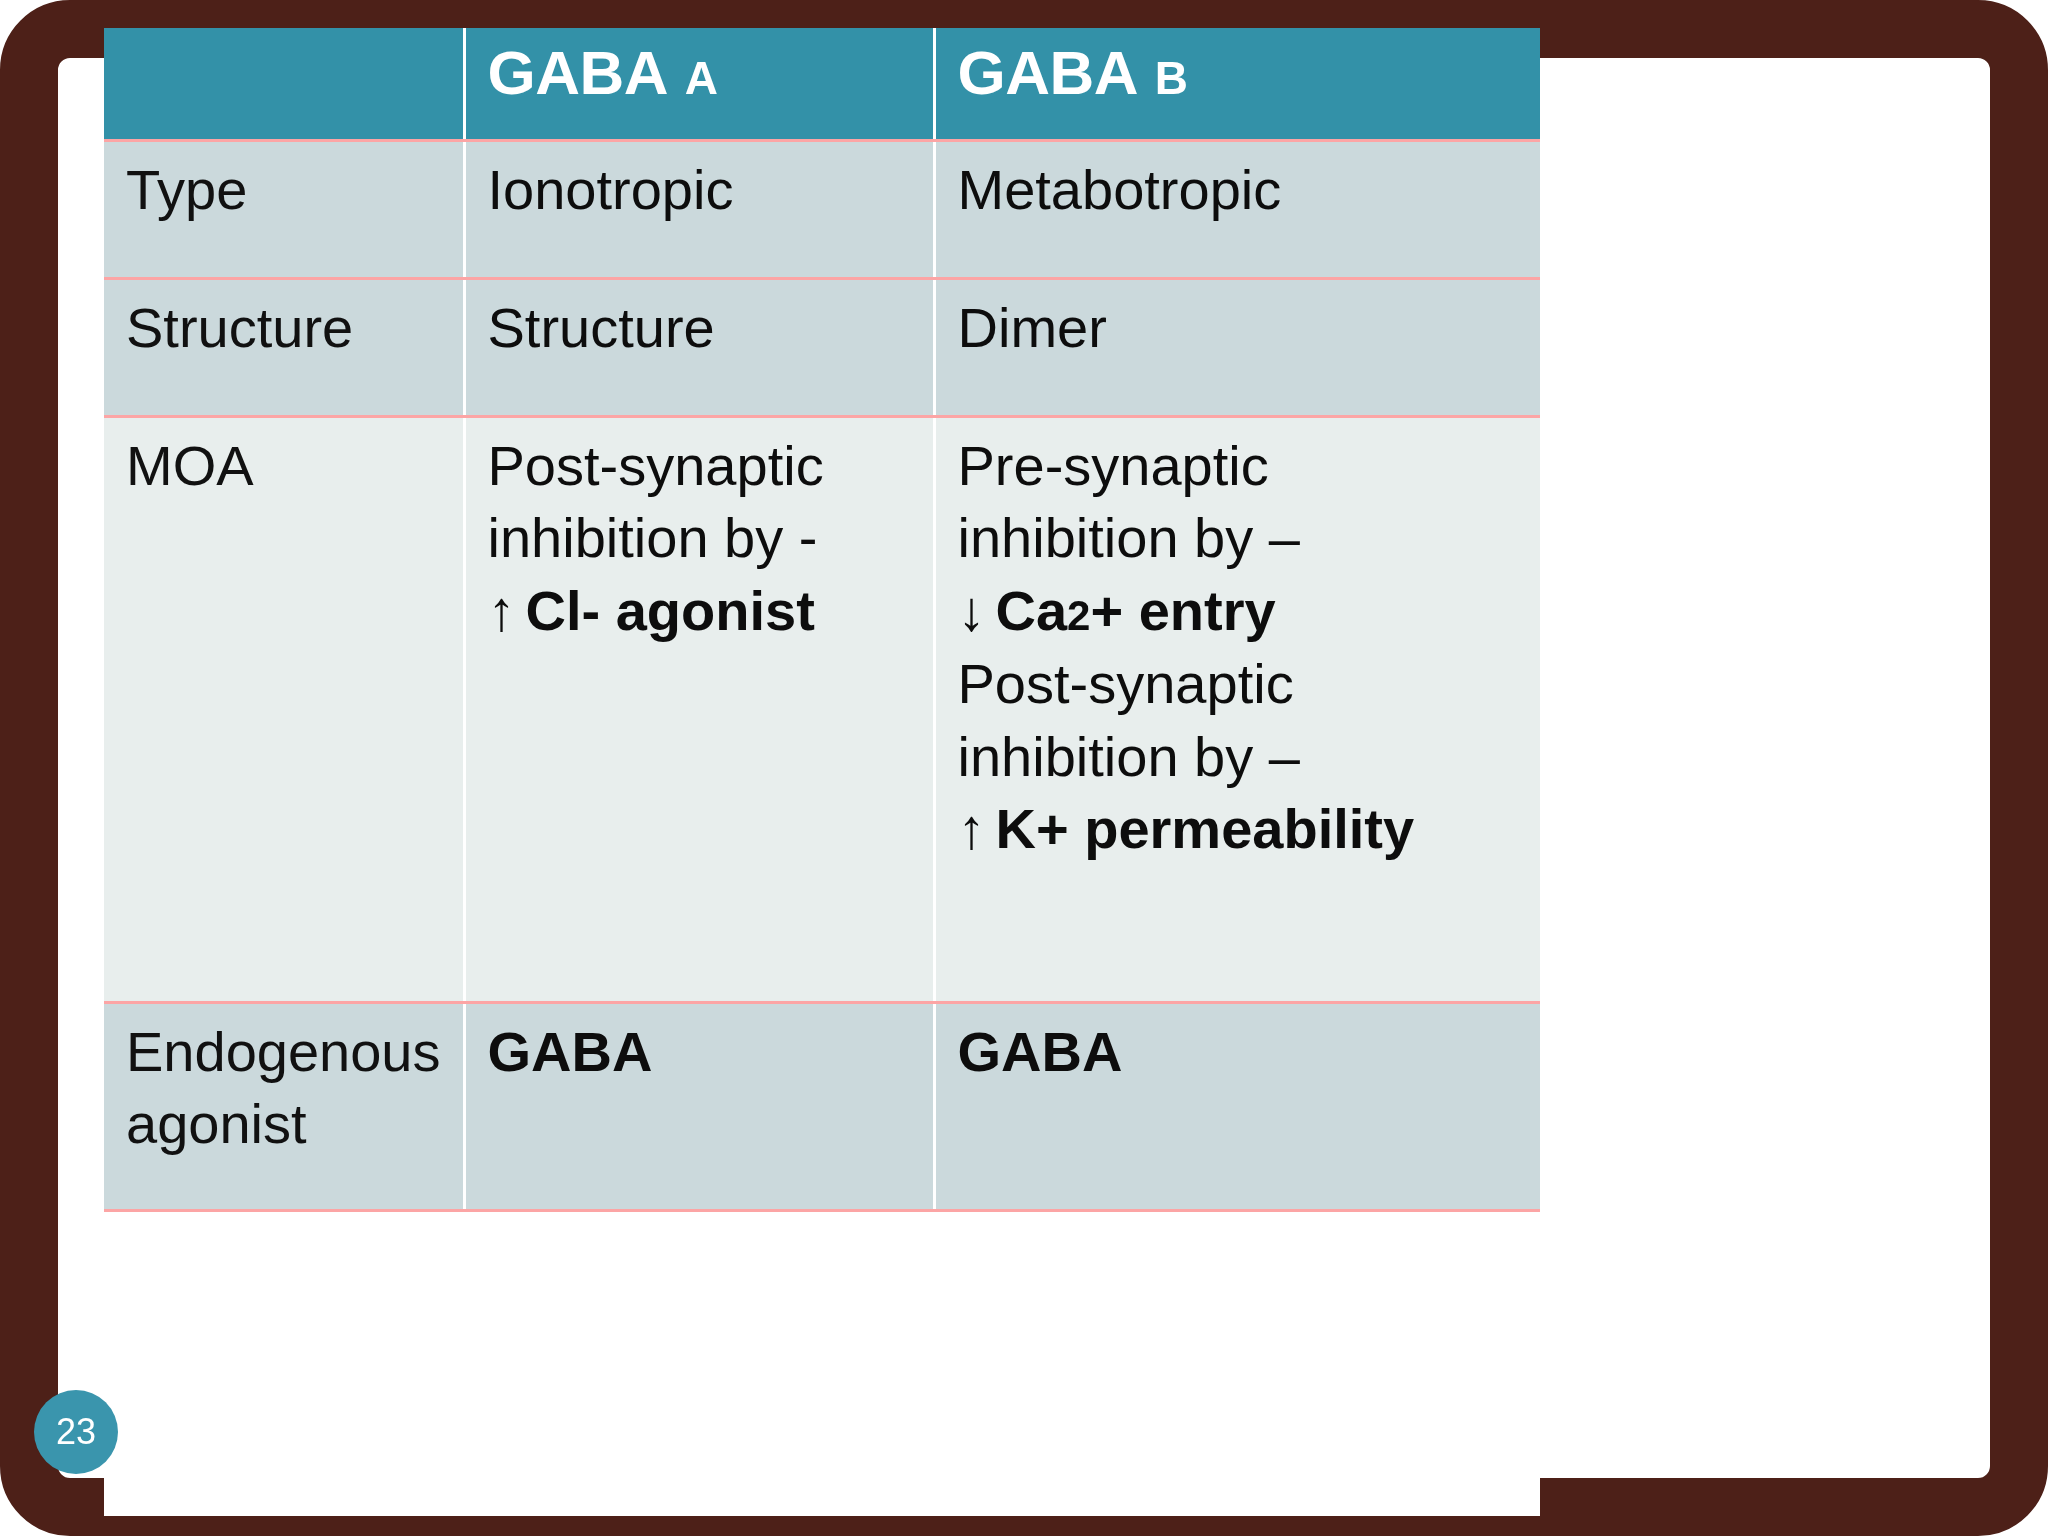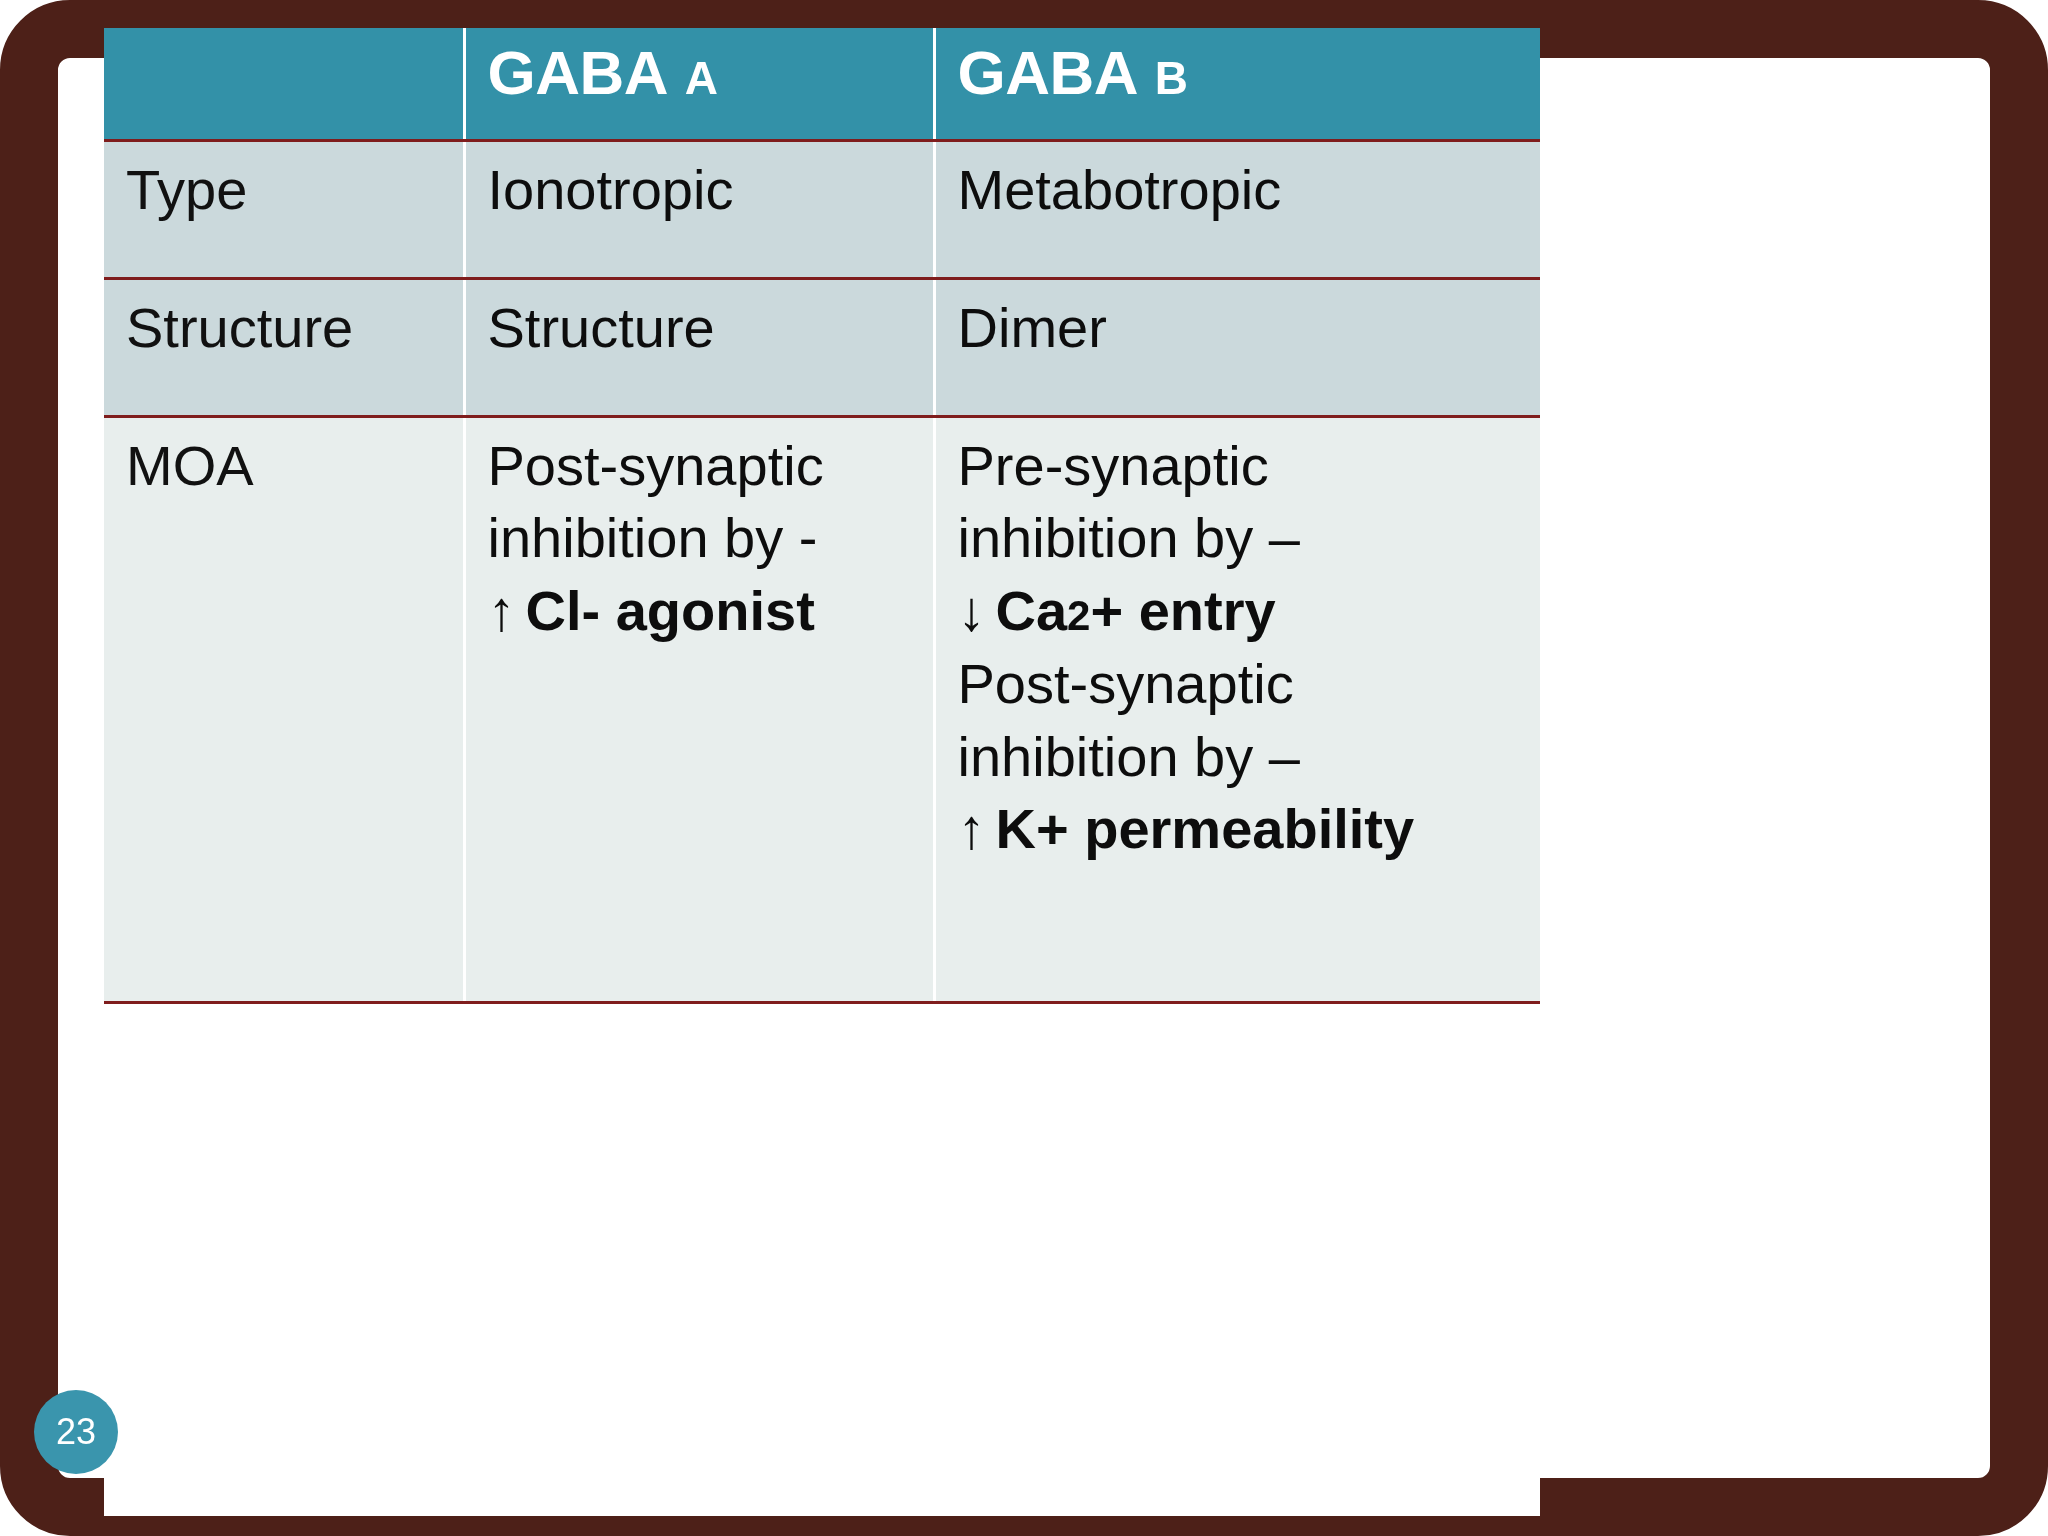--- a/index.html
+++ b/index.html
@@ -56,21 +56,21 @@
   }
   table#gaba-table col.c-label { width: 360px; }
   table#gaba-table col.c-a     { width: 470px; }
   table#gaba-table col.c-b     { width: 606px; }
 
   table#gaba-table td,
   table#gaba-table th {
     vertical-align: top;
     padding: 12px 18px 14px 22px;
     border-right: 3px solid #ffffff;
-    border-bottom: 3px solid #7f1d1d;
+    border-bottom: 3px solid #fca5a5;
     box-sizing: border-box;
   }
   table#gaba-table td:last-child,
   table#gaba-table th:last-child { border-right: none; }
 
   
   thead th {
     background: #3391a8;
     color: #ffffff;
     font-weight: bold;
@@ -199,19 +199,31 @@
               <span class="arrow">↓</span><span id="ca-entry">Ca<span class="sub2">2</span>+ entry</span>
             </span>
             <span class="line">Post-synaptic</span>
             <span class="line">inhibition by –</span>
             <span class="line b">
               <span class="arrow">↑</span><span>K+ permeability</span>
             </span>
           </td>
         </tr>
 
+        <tr class="tint-dark row-endo">
+          <td class="label">
+            <span class="line">Endogenous</span>
+            <span class="line">agonist</span>
+          </td>
+          <td>
+            <span class="line b">GABA</span>
+          </td>
+          <td>
+            <span class="line b">GABA</span>
+          </td>
+        </tr>
 
       </tbody>
     </table>
   </div>
 
   <div id="page-badge">23</div>
 </div>
 
 </body></html>

